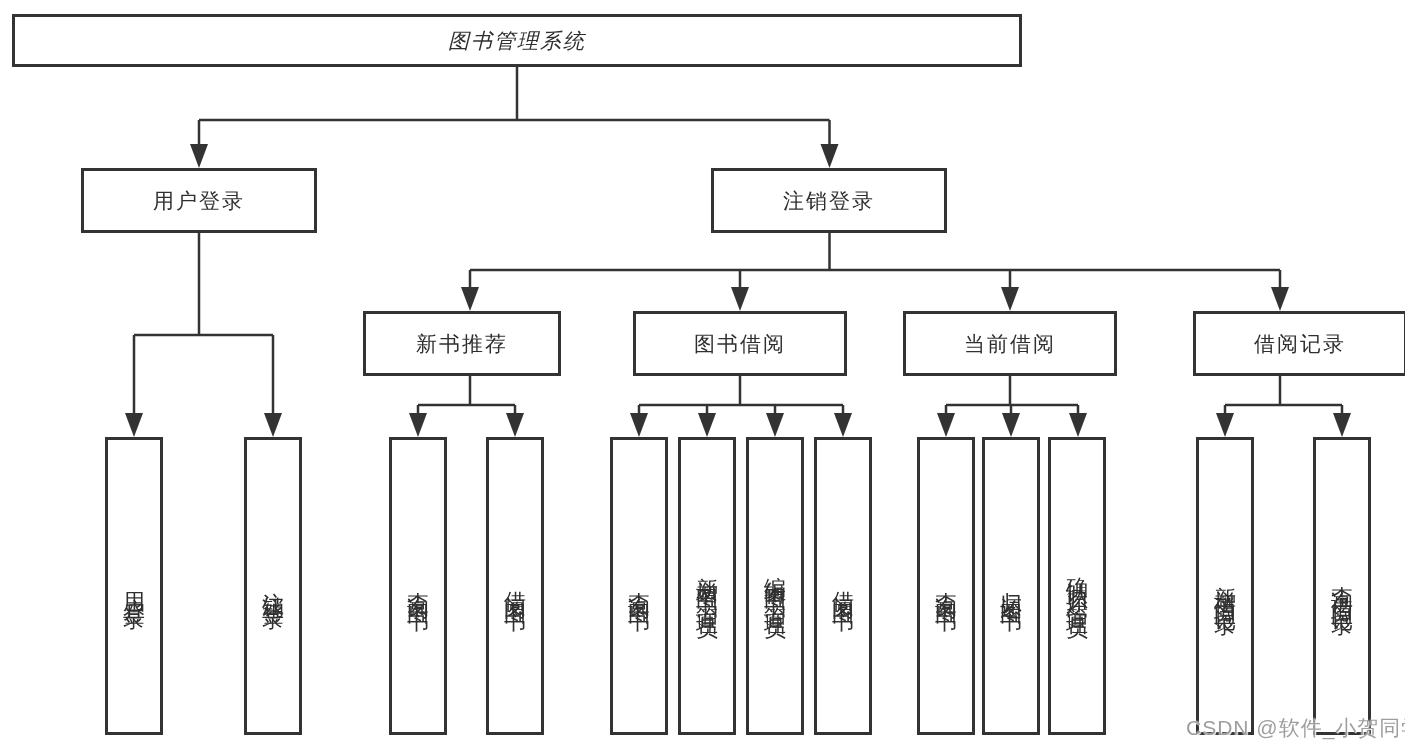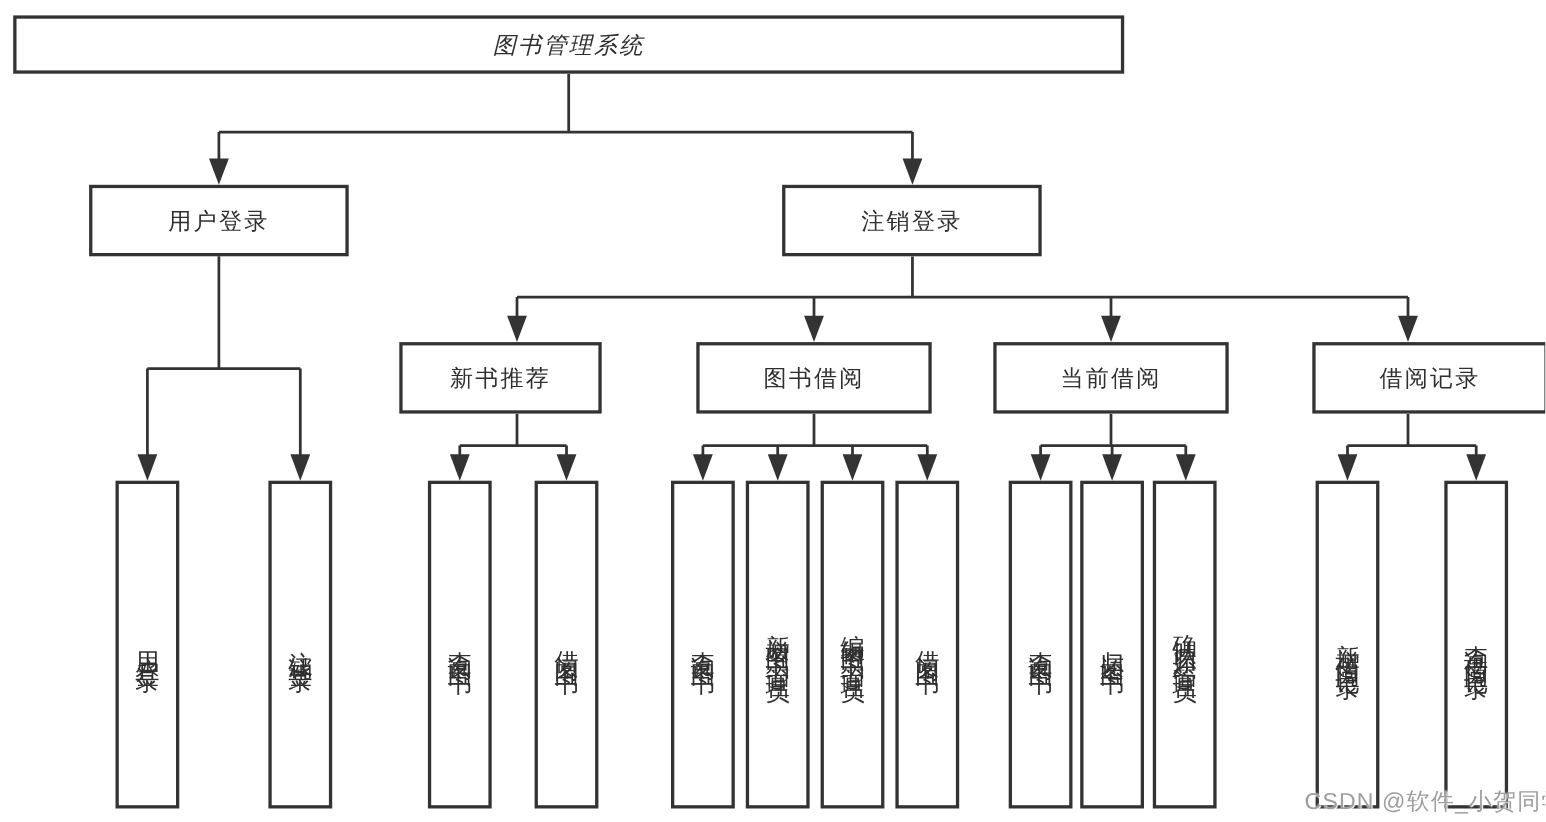--- a/index.html
+++ b/index.html
@@ -93,21 +93,21 @@
     <span class="lbl">图书管理系统</span>
   </div>
 
   <div class="node h-node" style="left:81px;top:168px;width:236px;height:65px;">
     <span class="lbl">用户登录</span>
   </div>
   <div class="node h-node" style="left:711px;top:168px;width:236px;height:65px;">
     <span class="lbl">注销登录</span>
   </div>
 
-  <div class="node h-node" style="left:363px;top:311px;width:184px;height:65px;">
+  <div class="node h-node" style="left:363px;top:311px;width:198px;height:65px;">
     <span class="lbl">新书推荐</span>
   </div>
   <div class="node h-node" style="left:903px;top:311px;width:214px;height:65px;">
     <span class="lbl">当前借阅</span>
   </div>
   <div class="node h-node" style="left:633px;top:311px;width:214px;height:65px;">
     <span class="lbl">图书借阅</span>
   </div>
   <div class="node h-node" style="left:1173px;top:311px;width:214px;height:65px;margin-left:20px;">
     <span class="lbl">借阅记录</span>

